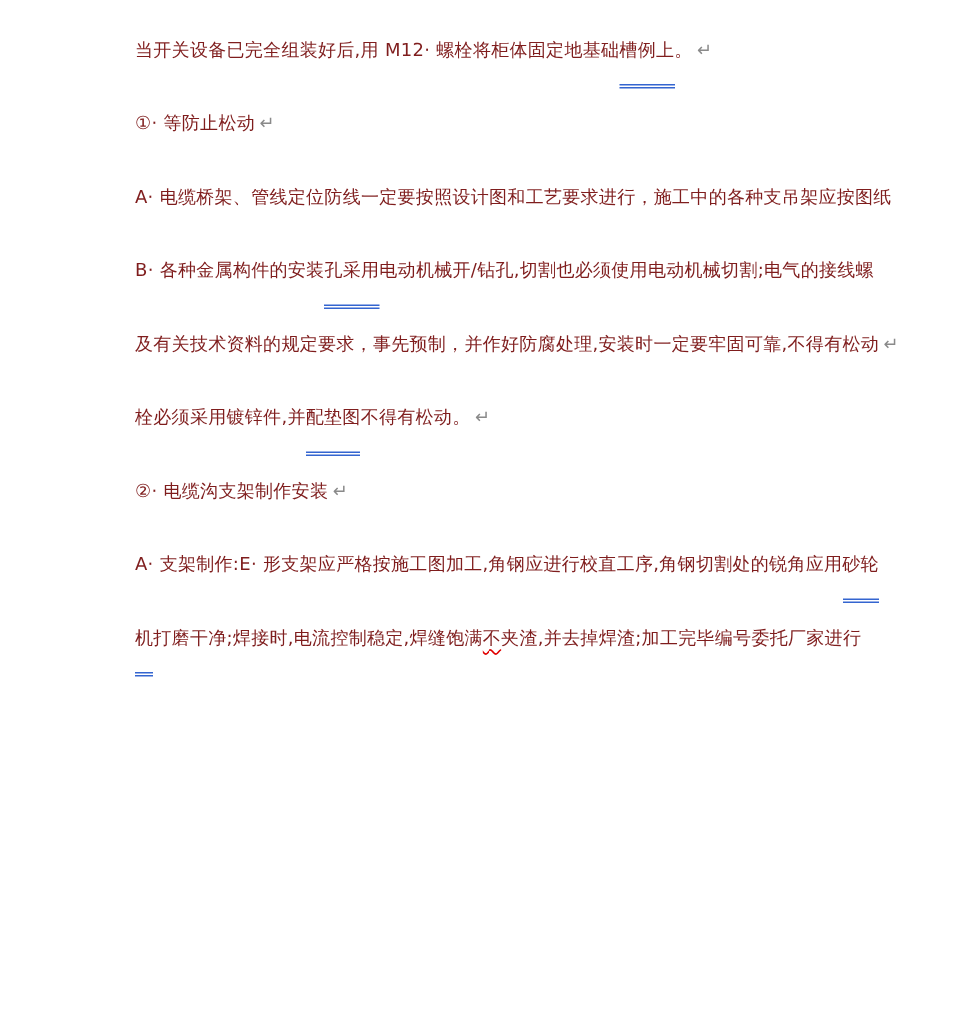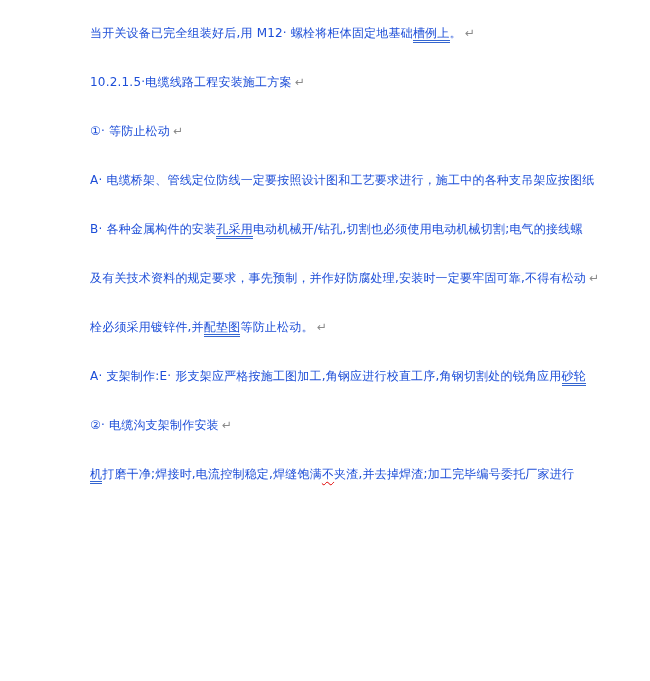--- a/index.html
+++ b/index.html
@@ -18,24 +18,24 @@
     width: 500px;
   }
   .line {
     height: 49px;
     line-height: 49px;
     font-size: 12px;
     color: #000000;
     white-space: nowrap;
     letter-spacing: 0.2px;
   }
-  .run { color: #1d4ed8; }
+  .run { color: #7f1d1d; }
   .grammar {
     border-bottom: 3px double #3465d0;
-    padding-bottom: 0px;
+    padding-bottom: 16px;
   }
   .spell {
     text-decoration: underline;
     text-decoration-style: wavy;
     text-decoration-color: #e00000;
     text-decoration-thickness: 1px;
     text-underline-offset: 3px;
   }
   .pilcrow {
     color: #8a8a8a;
@@ -45,51 +45,48 @@
 </style>
 </head>
 <body>
 
 <div class="page">
 
   <div class="line">
     <span class="run">当开关设备已完全组装好后,用 M12· 螺栓将柜体固定地基础</span><span class="run grammar">槽例上</span><span class="run">。</span><span class="pilcrow">↵</span>
   </div>
 
-  <div class="line">
-    <span class="run">10.2.1.5·电缆线路工程安装施工方案</span><span class="pilcrow">↵</span>
-  </div>
 
 
   <div class="line">
     <span class="run">①· 等防止松动</span><span class="pilcrow">↵</span>
   </div>
 
   <div class="line">
     <span class="run">A· 电缆桥架、管线定位防线一定要按照设计图和工艺要求进行，施工中的各种支吊架应按图纸</span>
   </div>
 
   <div class="line">
     <span class="run">B· 各种金属构件的安装</span><span class="run grammar">孔采用</span><span class="run">电动机械开/钻孔,切割也必须使用电动机械切割;电气的接线螺</span>
   </div>
 
   <div class="line">
     <span class="run">及有关技术资料的规定要求，事先预制，并作好防腐处理,安装时一定要牢固可靠,不得有松动</span><span class="pilcrow">↵</span>
   </div>
 
   <div class="line">
-    <span class="run">栓必须采用镀锌件,并</span><span class="run grammar">配垫图</span><span class="run">等防止松动。</span><span class="pilcrow">↵</span>
+    <span class="run">栓必须采用镀锌件,并</span><span class="run grammar">配垫图</span><span class="run">不得有松动。</span><span class="pilcrow">↵</span>
+  </div>
+
+  <div class="line">
+    <span class="run">②· 电缆沟支架制作安装</span><span class="pilcrow">↵</span>
   </div>
 
   <div class="line">
     <span class="run">A· 支架制作:E· 形支架应严格按施工图加工,角钢应进行校直工序,角钢切割处的锐角应用</span><span class="run grammar">砂轮</span>
-  </div>
-
-  <div class="line">
-    <span class="run">②· 电缆沟支架制作安装</span><span class="pilcrow">↵</span>
   </div>
 
   <div class="line">
     <span class="run grammar">机</span><span class="run">打磨干净;焊接时,电流控制稳定,焊缝饱满</span><span class="run spell">不</span><span class="run">夹渣,并去掉焊渣;加工完毕编号委托厂家进行</span>
   </div>
 
 
 
 </div>
 

